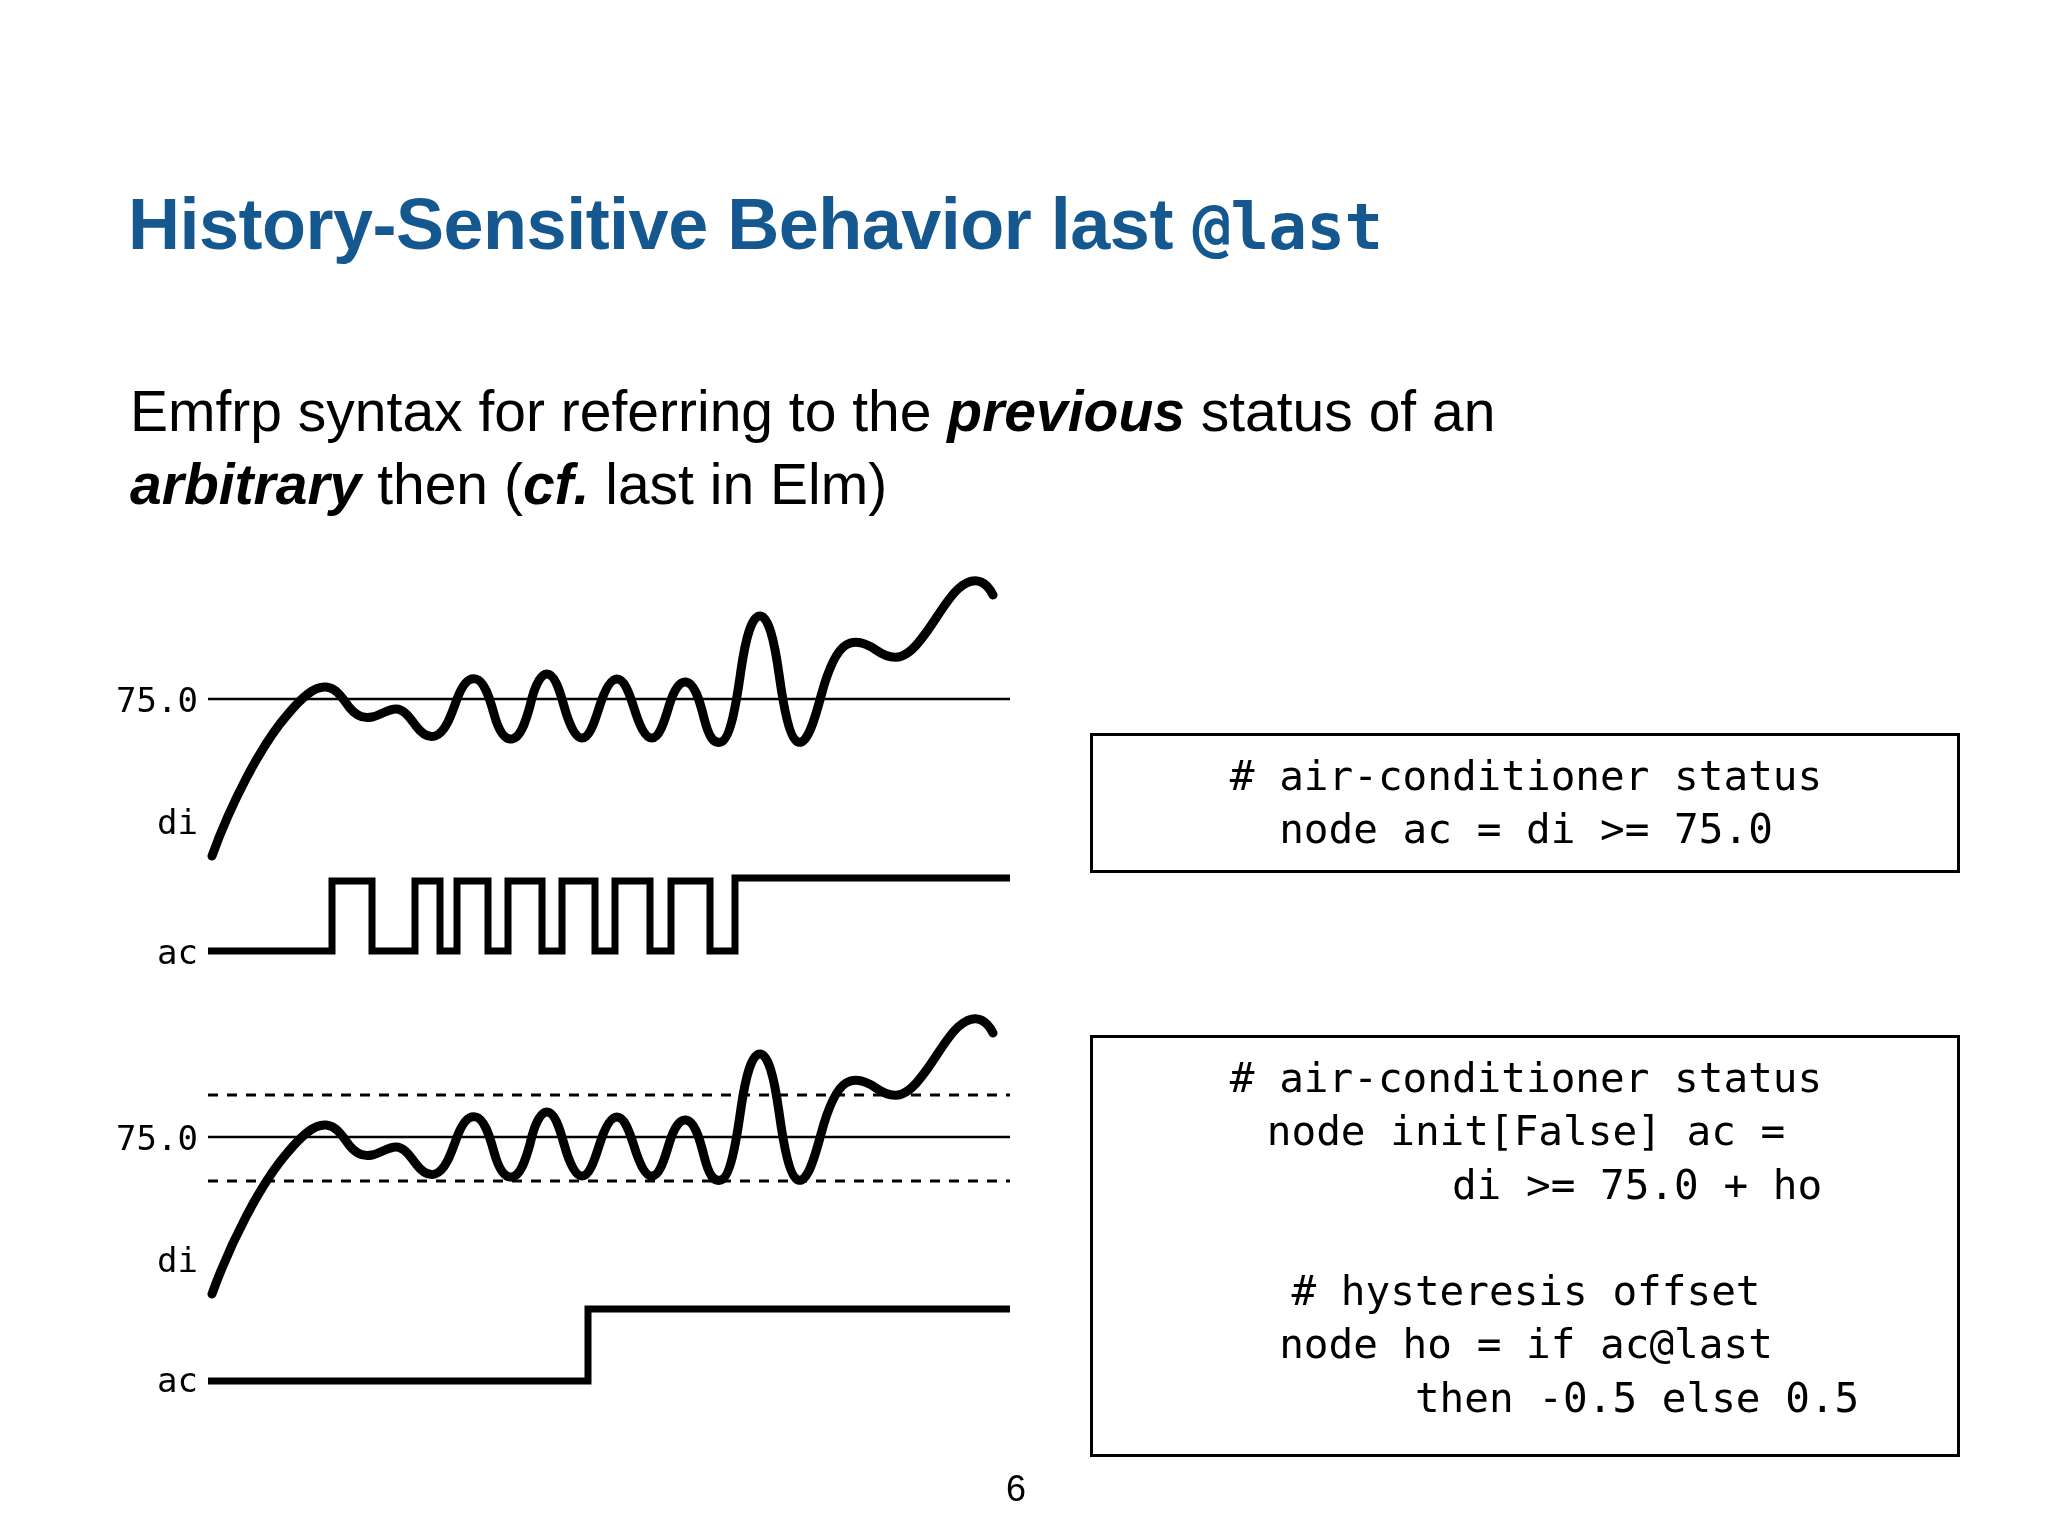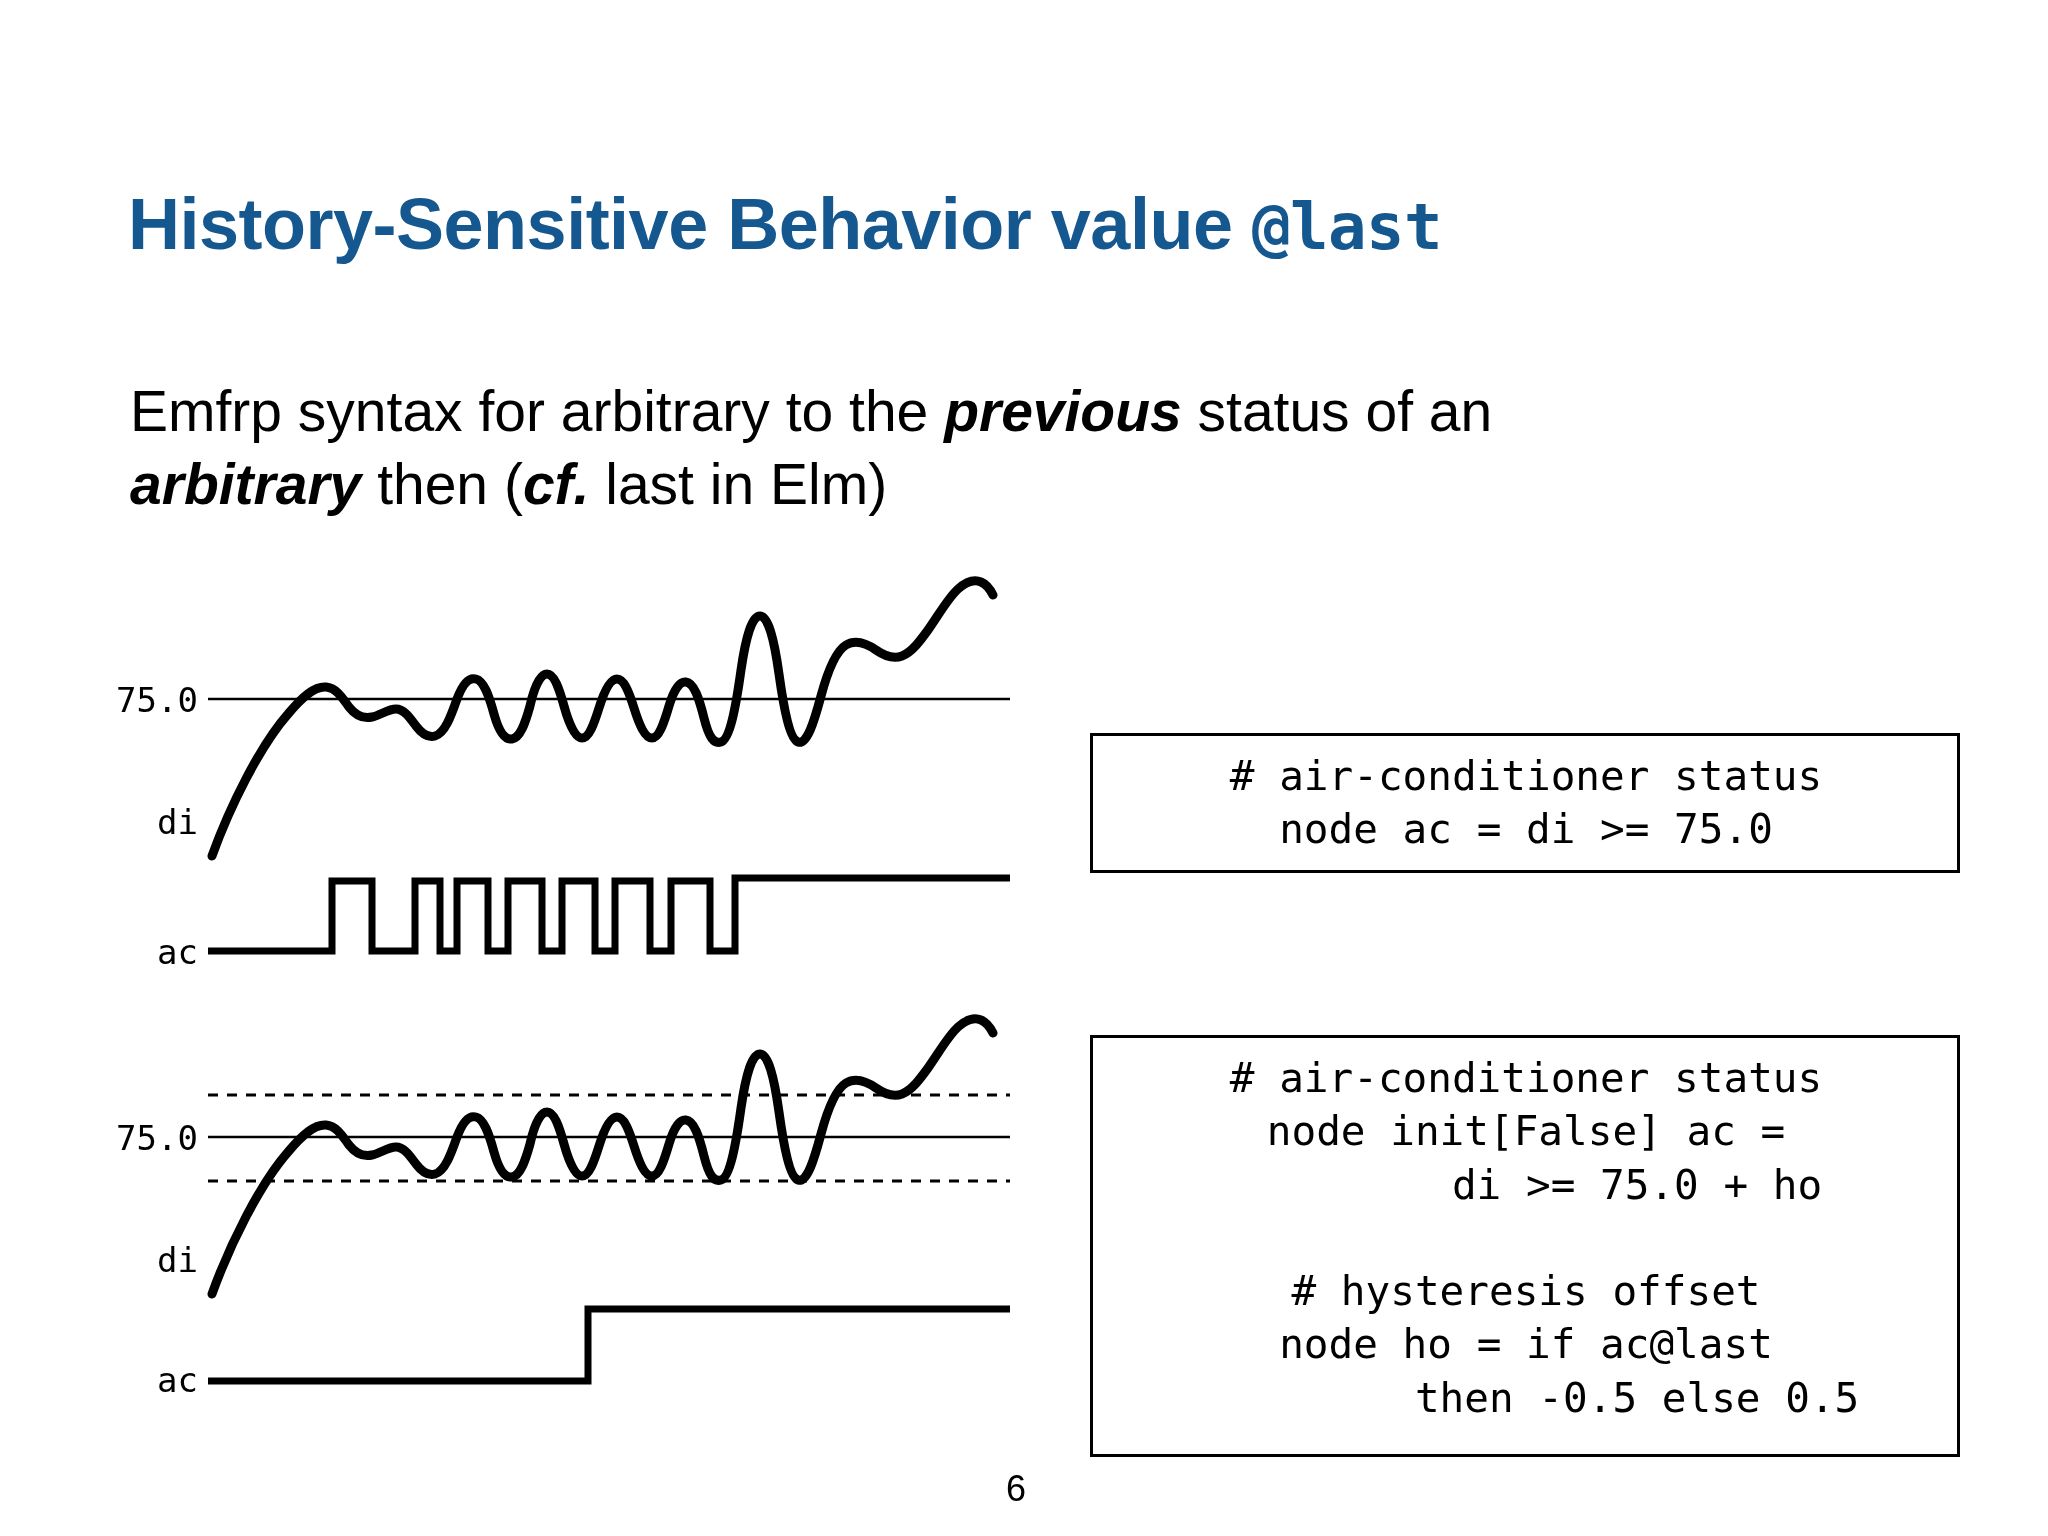--- a/index.html
+++ b/index.html
@@ -59,25 +59,25 @@
     text-align:center;font-size:36px;color:#000;
   }
   .pn-inner{display:inline-block;transform:translateX(-8px);}
 </style>
 </head>
 <body>
 
 <div class="slide">
 
   <h1 class="title">
-    <span>History-Sensitive Behavior value </span><span class="mono">@last</span>
+    <span>History-Sensitive Behavior last </span><span class="mono">@last</span>
   </h1>
 
   <div class="body-text">
-    <span>Emfrp syntax for arbitrary to the </span><i>previous</i><span> status of an</span><br>
+    <span>Emfrp syntax for referring to the </span><i>previous</i><span> status of an</span><br>
     <i>arbitrary</i><span> then (</span><i>cf.</i><span> last in Elm)</span>
   </div>
 
   <div class="figure">
     <svg width="960" height="900" viewBox="0 0 960 900" xmlns="http://www.w3.org/2000/svg">
 
       <g>
 
         <line x1="98" y1="153" x2="900" y2="153" stroke="#000" stroke-width="2.5"></line>
 

